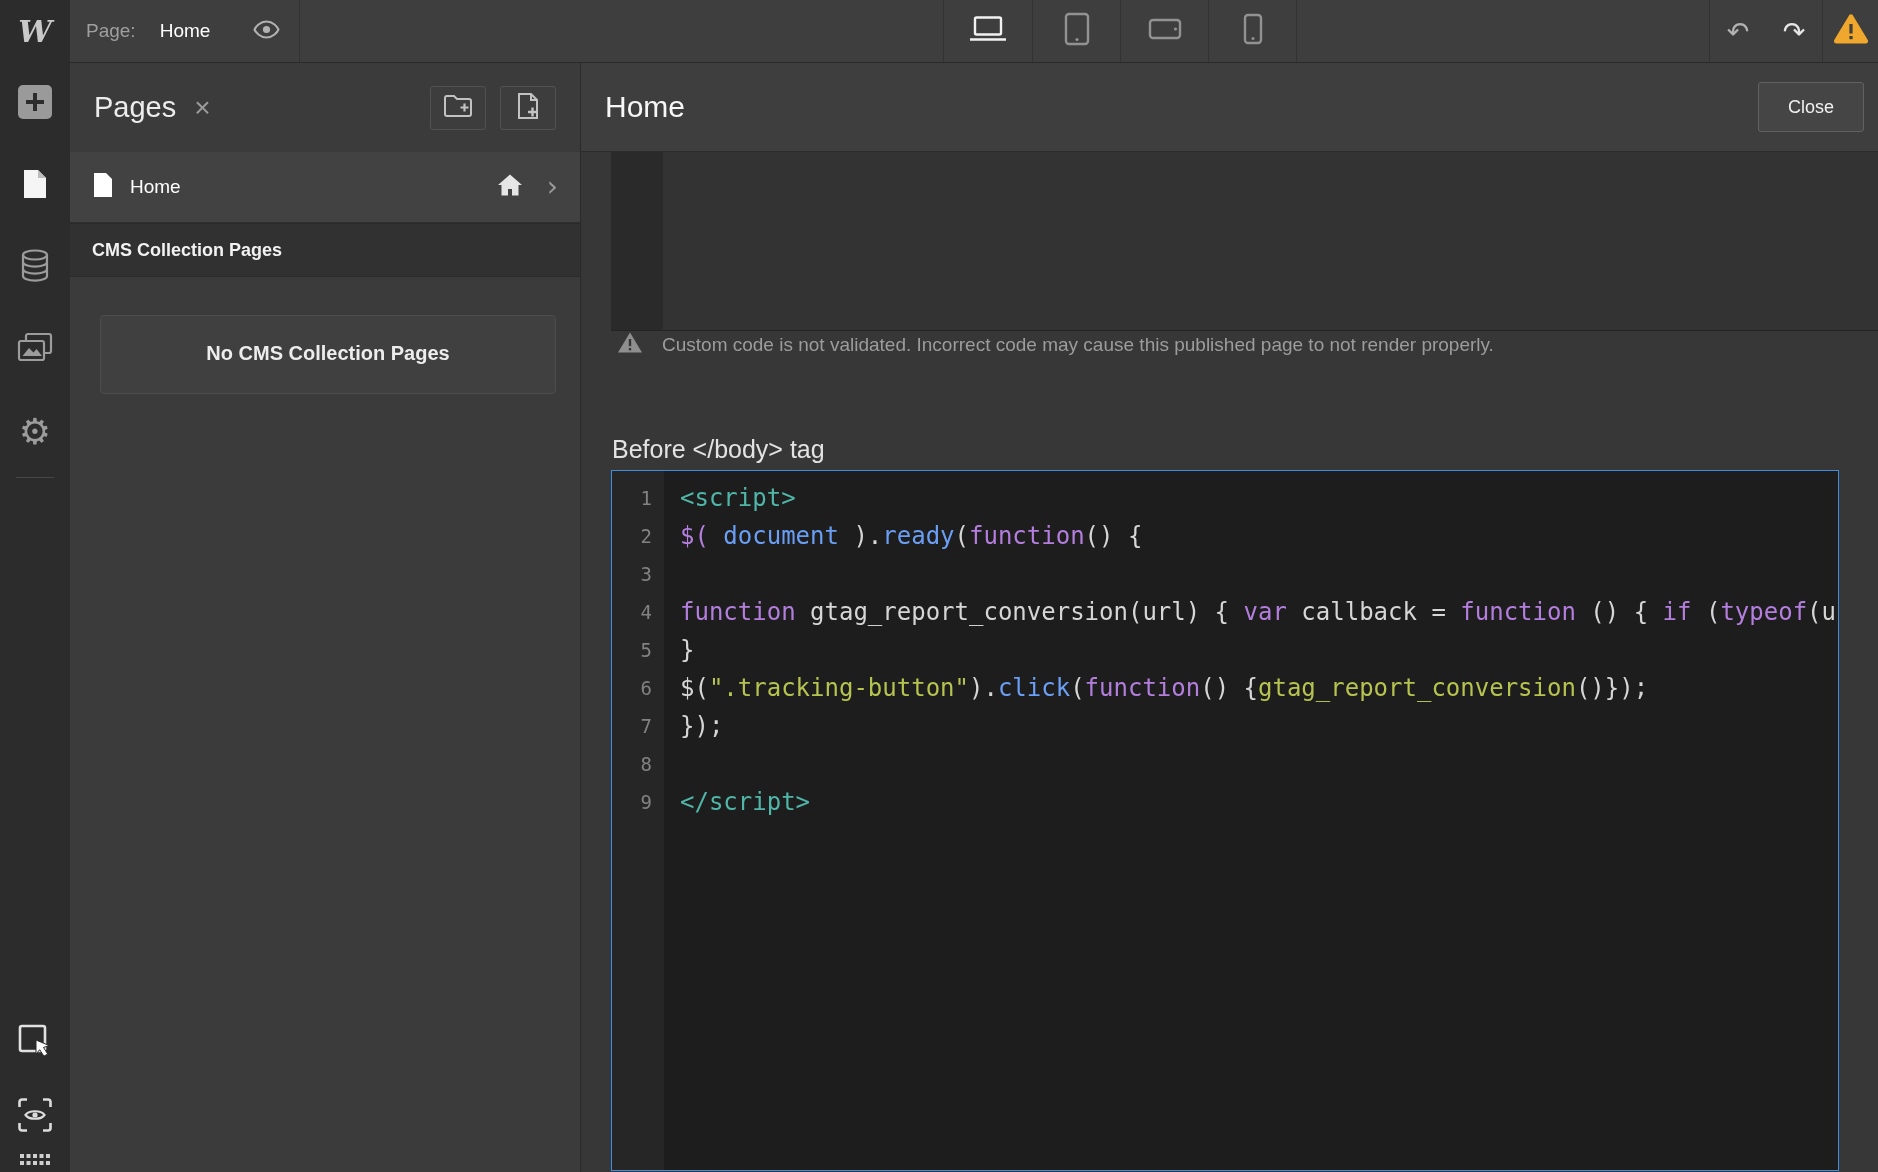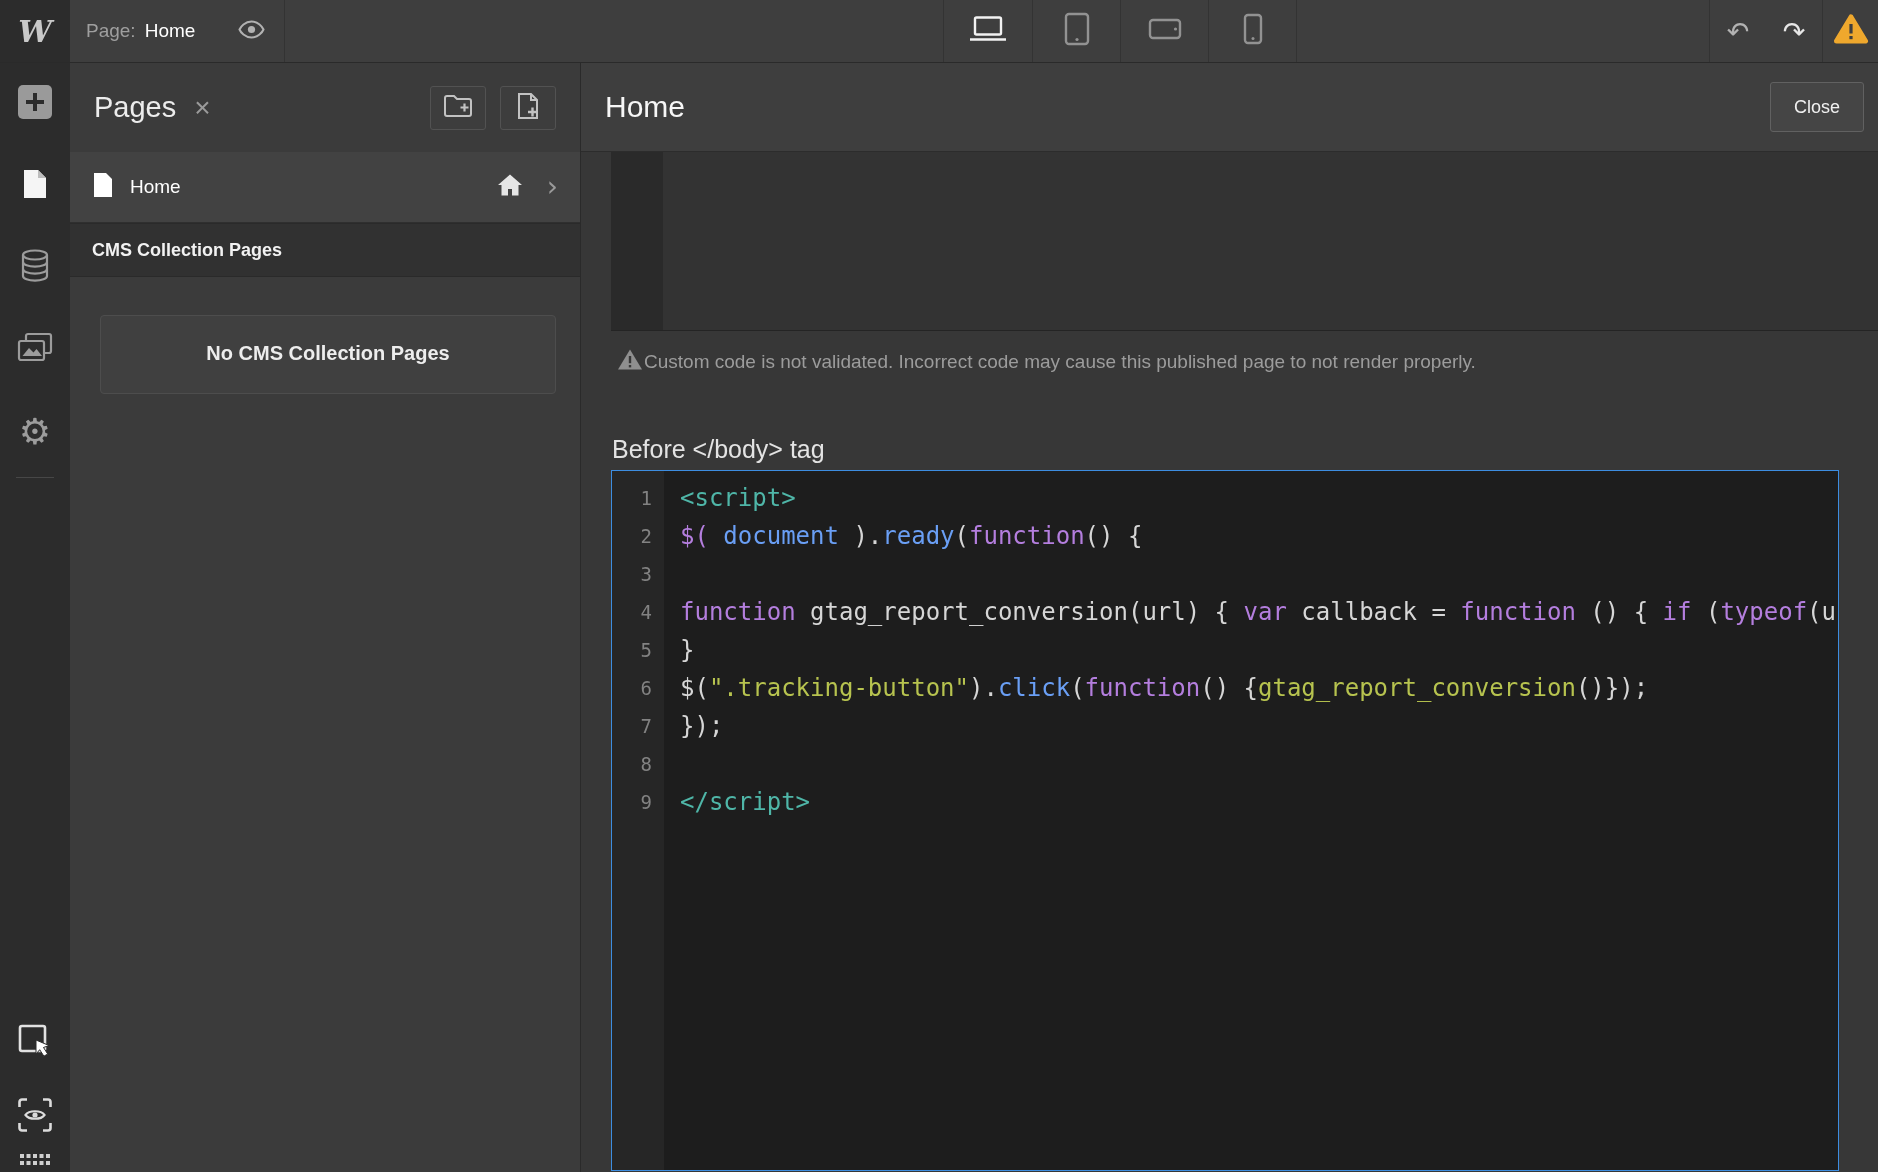--- a/index.html
+++ b/index.html
@@ -5,21 +5,21 @@
   * { margin:0; padding:0; box-sizing:border-box; }
   html,body { width:1878px; height:1172px; overflow:hidden; background:#373737;
               font-family:"Liberation Sans", sans-serif; }
   .app { width:1878px; height:1172px; display:flex; flex-direction:column; }
 
   
   .topbar { flex:0 0 63px; height:63px; background:#3e3e3e; border-bottom:1px solid #2a2a2a;
             display:flex; align-items:stretch; position:relative; }
   .logo-cell { width:70px; background:#2c2c2c; display:flex; align-items:center; justify-content:center; cursor:pointer; }
   .logo-w { font-family:"DejaVu Serif", serif; font-style:italic; font-weight:bold; font-size:30px; color:#c9c9c9; }
-  .page-indicator { display:flex; align-items:center; gap:9px; padding:0 24px 0 16px; font-size:19px; }
+  .page-indicator { display:flex; align-items:center; gap:24px; padding:0 24px 0 16px; font-size:19px; }
   .page-label { color:#9f9f9f; }
   .page-name { color:#ffffff; }
   .tb-cell { display:flex; align-items:center; justify-content:center; }
   .eye-cell { width:66px; border-right:1px solid #333333; cursor:pointer; }
   .vdiv { width:1px; background:#333333; height:100%; }
   .device-group { position:absolute; left:943px; top:0; height:100%; display:flex;
                   border-left:1px solid #333333; border-right:1px solid #333333; }
   .device-btn { width:88px; display:flex; align-items:center; justify-content:center; cursor:pointer; }
   .device-btn + .device-btn { border-left:1px solid #333333; }
   .tb-right { margin-left:auto; display:flex; align-items:stretch; }
@@ -61,31 +61,31 @@
                    padding:26px 28px 28px; text-align:center; }
   .cms-empty-title { font-size:20px; font-weight:bold; color:#ededed; }
   .cms-empty-text { font-size:18px; line-height:30px; color:#c7c7c7; max-width:332px; margin:0 auto; }
   .cms-link { color:#55a4f2; cursor:pointer; }
 
   
   .main { flex:1; display:flex; flex-direction:column; min-width:0; }
   .main-header { height:89px; background:#3e3e3e; border-bottom:1px solid #2c2c2c;
                  display:flex; align-items:center; padding:0 14px 0 24px; flex-shrink:0; }
   .main-title { font-size:30px; color:#f7f7f7; font-weight:400; flex:1; }
-  .close-btn { width:94px; height:50px; background:#454545; border:1px solid #616161; border-radius:3px;
+  .close-btn { width:106px; height:50px; background:#454545; border:1px solid #616161; border-radius:3px;
                color:#f0f0f0; font-size:18px; cursor:pointer; font-family:"Liberation Sans", sans-serif; }
   .main-body { flex:1; position:relative; background:#373737; overflow:hidden; }
 
   
   .editor-partial { position:absolute; left:30px; right:0; top:0; height:179px;
                     background:#333333; border-bottom:1px solid #242424; display:flex; }
   .editor-partial .gutter-col { width:52px; background:#2a2a2a; }
 
   
-  .warning-row { position:absolute; top:196px; left:36px; display:flex; align-items:center; gap:1px;text-align:center; }
+  .warning-row { position:absolute; top:179px; left:36px; display:flex; align-items:center; gap:19px;text-align:center; }
   .warning-text { font-size:19px; color:#9c9c9c; }
 
   
   .editor-label { position:absolute; top:283px; left:31px; font-size:25px; color:#e3e3e3; }
 
   
   .code-editor { position:absolute; left:30px; top:318px; width:1228px; height:701px;
                  border:1px solid #3d8de0; background:#1d1d1d; display:flex; overflow:hidden; cursor:text; }
   .code-gutter { width:52px; background:#262626; padding:8px 12px 0 0; text-align:right;
                  font-family:"DejaVu Sans Mono", monospace; font-size:19px; color:#828282; flex-shrink:0; }

